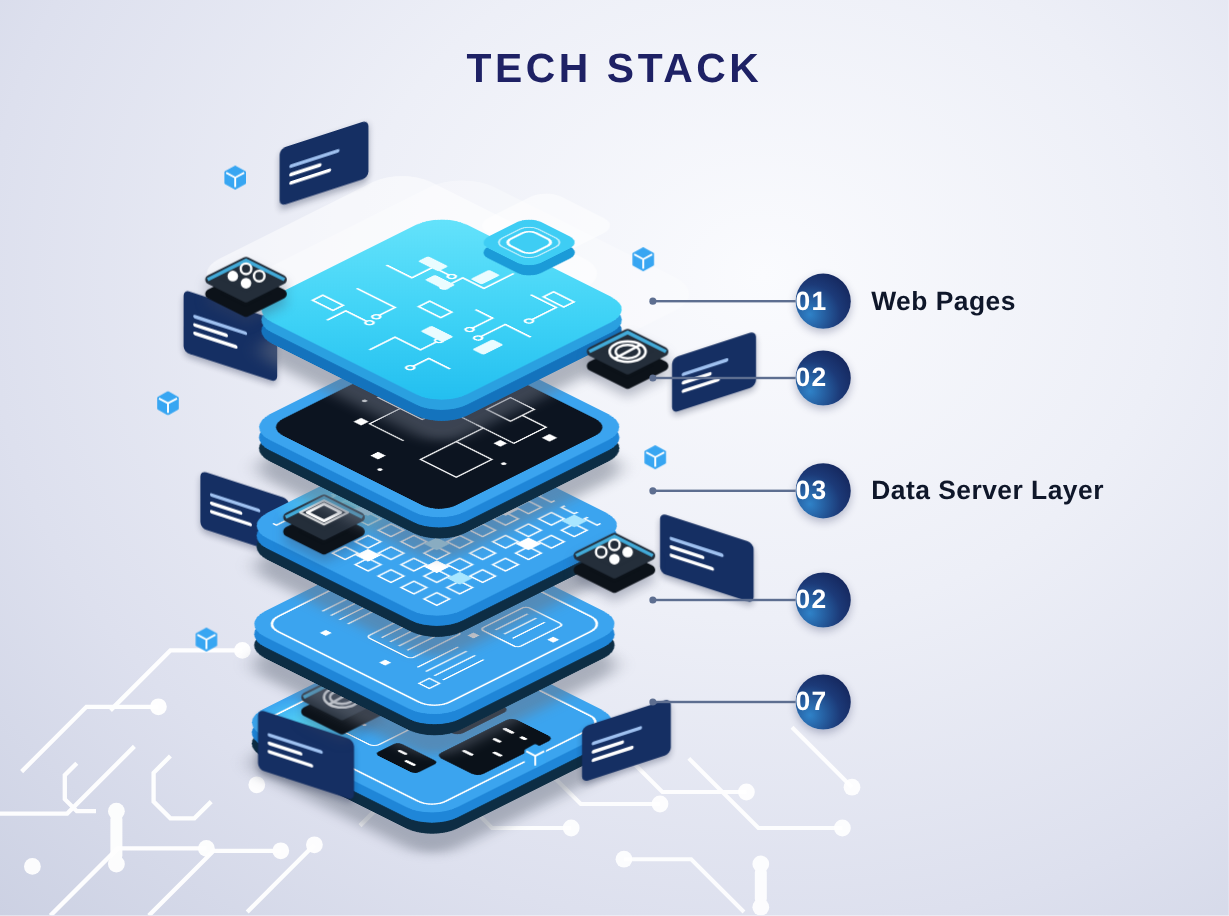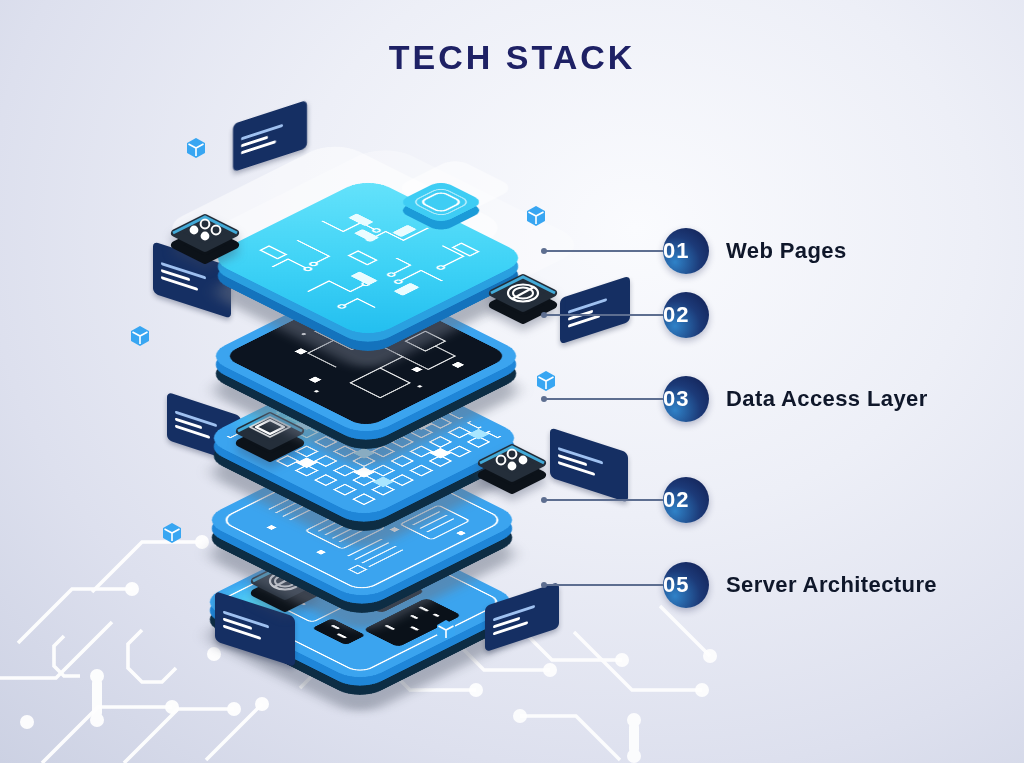--- a/index.html
+++ b/index.html
@@ -20,21 +20,21 @@
     content:"";position:absolute;left:-2px;top:-2px;width:6px;height:6px;border-radius:50%;background:#5d6e90;
   }
   .badge{
     width:46px;height:46px;border-radius:50%;flex:0 0 auto;
     background:radial-gradient(circle at 26% 74%, #2f82c8 0%, #1c3a78 52%, #111c4e 100%);
     color:#ffffff;font-size:22px;font-weight:700;letter-spacing:1px;
     display:flex;align-items:center;
     box-shadow:0 3px 7px rgba(20,30,80,.28);
   }
   .legend-label{margin-left:17px;font-size:22px;font-weight:700;color:#0f172a;letter-spacing:.4px;white-space:nowrap;}
-  .li-1{top:228px}.li-2{top:292px}.li-3{top:376px}.li-4{top:477px}.li-5{top:562px}
+  .li-1{top:228px}.li-2{top:292px}.li-3{top:386px}.li-4{top:477px}.li-5{top:562px}
 
   
   .tile{position:absolute;width:230px;height:230px;transform:rotateX(60deg) rotateZ(45deg);}
   .tile>div, .tile>svg{position:absolute;left:0;top:0;width:230px;height:230px;border-radius:30px;}
   .t-shadow{transform:translate(48px,48px);background:#6b7383;filter:blur(8px);opacity:.5;}
   .t-deep{transform:translate(25px,25px);}
   .t-mid{transform:translate(12px,12px);}
   .ghost{background:rgba(255,255,255,.5);}
   .ghost2{background:rgba(255,255,255,.32);}
 
@@ -433,27 +433,26 @@
   <div class="connector"></div>
   <div class="badge">
       <span>02</span>
     </div>
 </div>
 <div class="legend-item li-3">
   <div class="connector"></div>
   <div class="badge">
       <span>03</span>
     </div>
-  <div class="legend-label">Data Access Layer</div>
+  <div class="legend-label">Data Server Layer</div>
 </div>
 <div class="legend-item li-4">
   <div class="connector"></div>
   <div class="badge">
       <span>02</span>
     </div>
 </div>
 <div class="legend-item li-5">
   <div class="connector"></div>
   <div class="badge">
-      <span>05</span>
+      <span>07</span>
     </div>
-  <div class="legend-label">Server Architecture</div>
 </div>
 
 </body></html>

